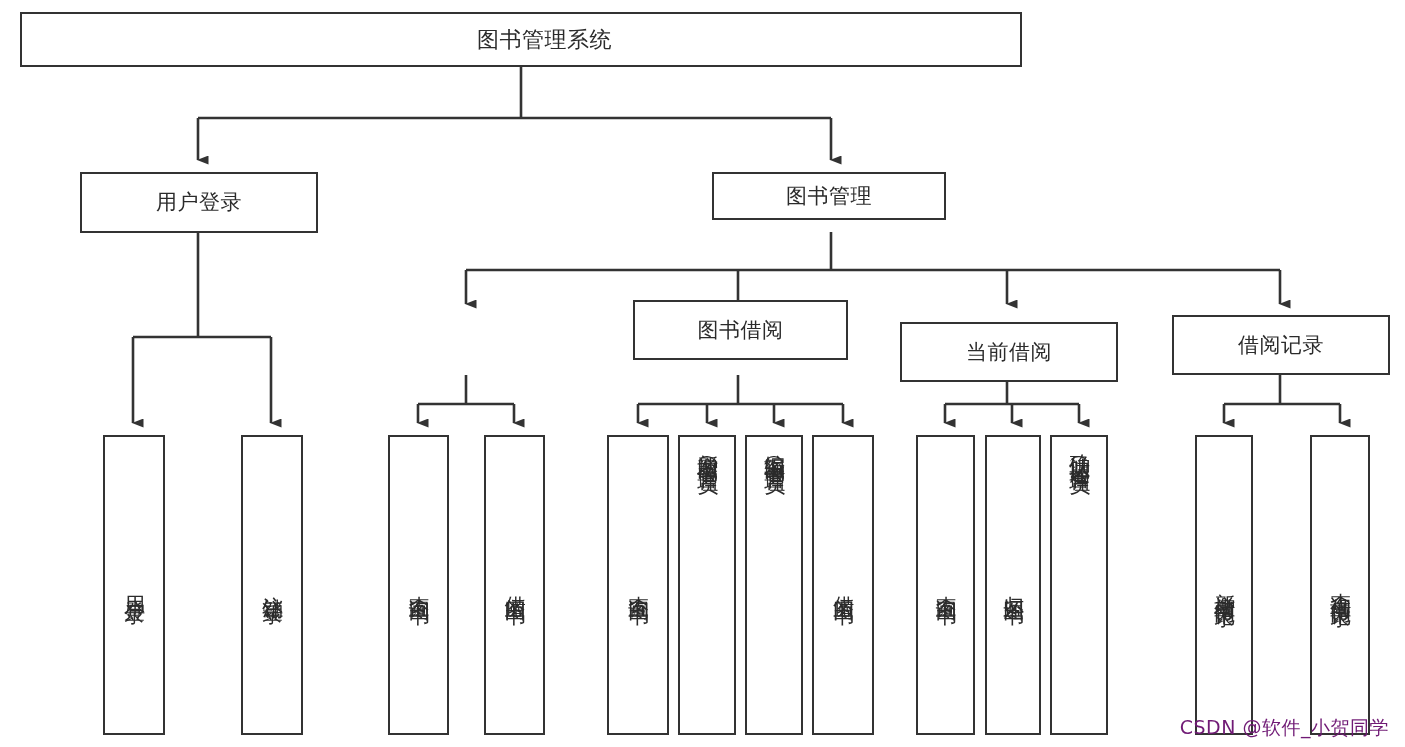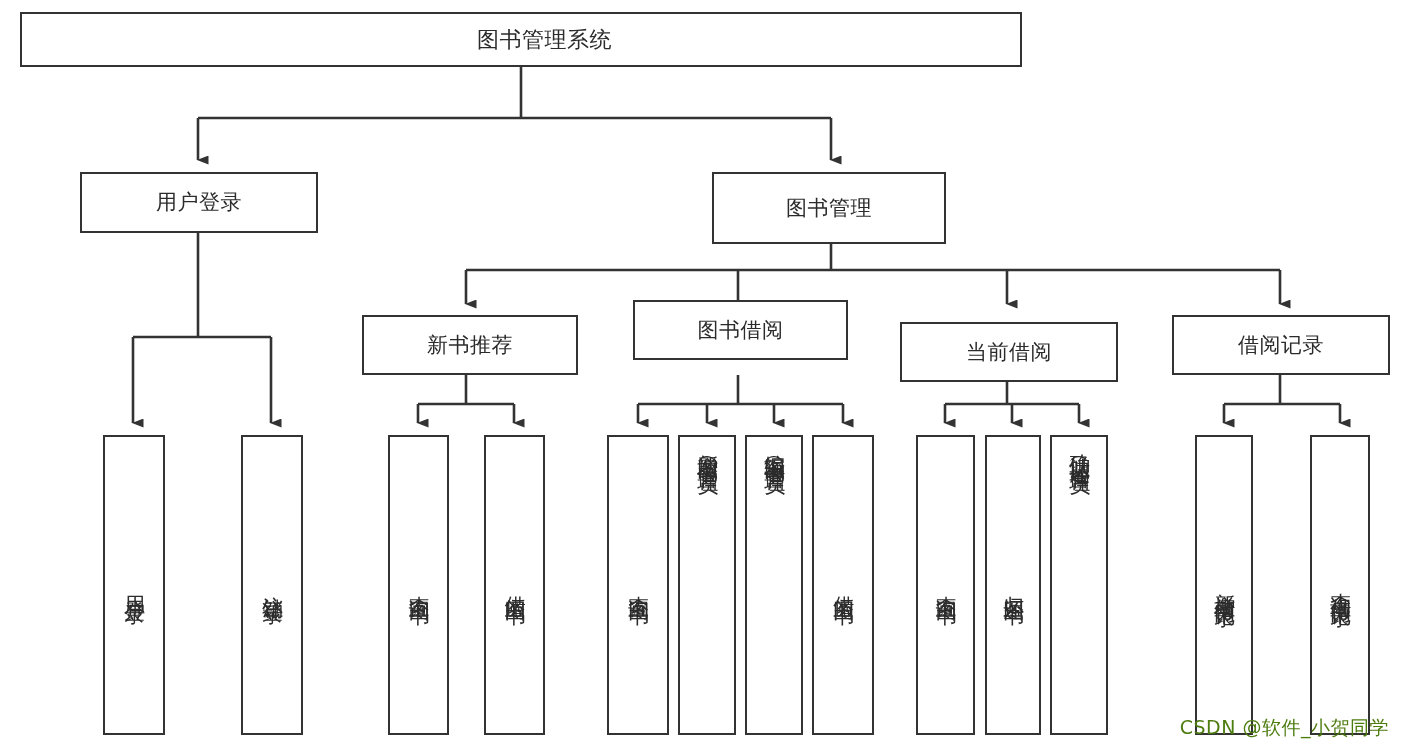--- a/index.html
+++ b/index.html
@@ -67,21 +67,21 @@
     display: block;
   }
   .node-box.vertical.centered {
     align-items: center;
   }
   .watermark {
     position: absolute;
     right: 16px;
     bottom: 6px;
     font-size: 19px;
-    color: #4d7c0f;
+    color: #701a75;
     white-space: nowrap;
     letter-spacing: 0.5px;
     pointer-events: none;
     margin-top: 20px;
   }
 </style>
 </head>
 <body>
 
 <div id="diagram-root">
@@ -139,27 +139,24 @@
   </svg>
 
   <div class="node-box root" style="left:20px; top:12px; width:1002px; height:55px;padding-left:47px;">
     <span class="node-label-h">图书管理系统</span>
   </div>
 
   <div class="node-box" style="left:80px; top:172px; width:238px; height:61px;">
     <span class="node-label-h">用户登录</span>
   </div>
 
-  <div class="node-box" style="left:712px; top:172px; width:234px; height:72px;">
+  <div class="node-box" style="left:712px; top:172px; width:234px; height:48px;">
     <span class="node-label-h">图书管理</span>
   </div>
 
-  <div class="node-box" style="left:362px; top:315px; width:216px; height:60px;">
-    <span class="node-label-h">新书推荐</span>
-  </div>
 
   <div class="node-box" style="left:633px; top:300px; width:215px; height:60px;">
     <span class="node-label-h">图书借阅</span>
   </div>
 
   <div class="node-box" style="left:900px; top:315px; width:218px; height:60px;margin-top:7px;">
     <span class="node-label-h">当前借阅</span>
   </div>
 
   <div class="node-box" style="left:1172px; top:315px; width:218px; height:60px;">

